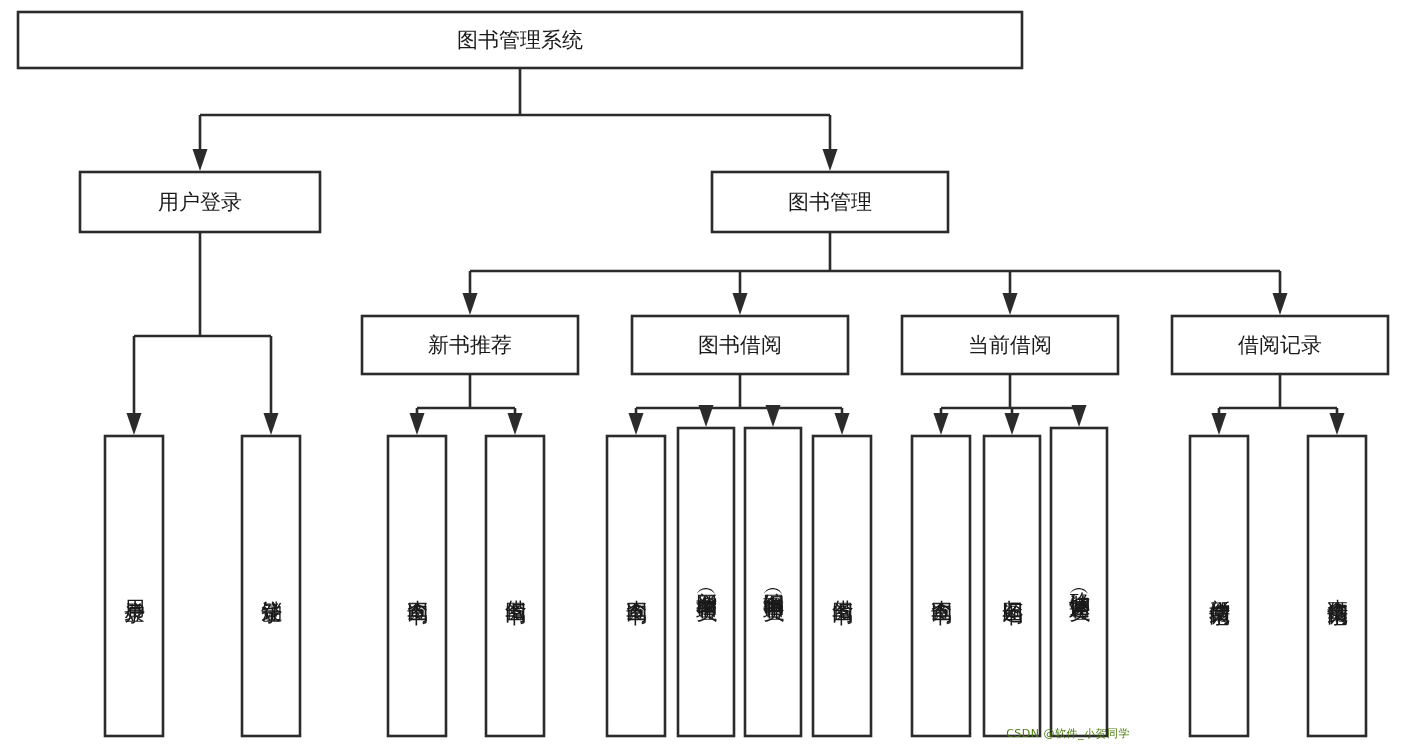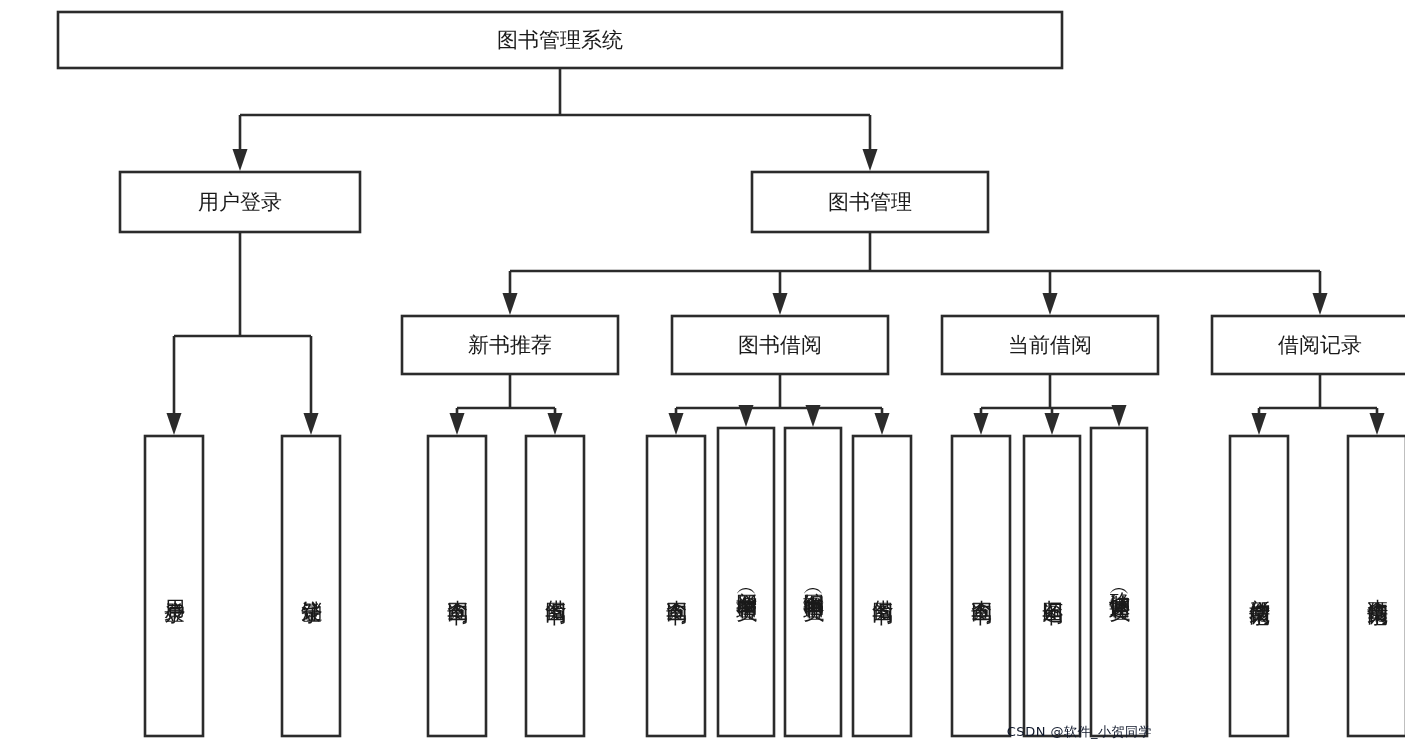--- a/index.html
+++ b/index.html
@@ -13,21 +13,20 @@
     height: 747px;
     font-family: "DejaVu Sans", "Liberation Sans", sans-serif;
     overflow: hidden;
     position: relative;
   }
   #diagram-root {
     position: relative;
     width: 1134px;
     height: 747px;
     background: #ffffff;
-    margin-left: 40px;
   }
   svg.diagram-canvas {
     position: absolute;
     left: 0;
     top: 0;
     width: 1405px;
     height: 747px;
     display: block;
   }
   .node-box {
@@ -65,25 +64,25 @@
     font-family: "DejaVu Sans", "Liberation Sans", sans-serif;
     font-size: 21px;
     line-height: 1.12;
     color: #1a1a1a;
     letter-spacing: 1.5px;
     white-space: nowrap;
     text-align: center;
   }
   .watermark {
     position: absolute;
-    right: 22px;
+    right: 4px;
     bottom: 6px;
     font-family: "DejaVu Sans", "Liberation Sans", sans-serif;
-    font-size: 13px;
-    color: #0f172a;
+    font-size: 11px;
+    color: #4d7c0f;
     letter-spacing: 0.5px;
     white-space: nowrap;
   }
 </style>
 </head>
 <body>
 
 <div id="diagram-root">
   <svg class="diagram-canvas" id="diagram-canvas" viewBox="0 0 1405 747">
       <g>

